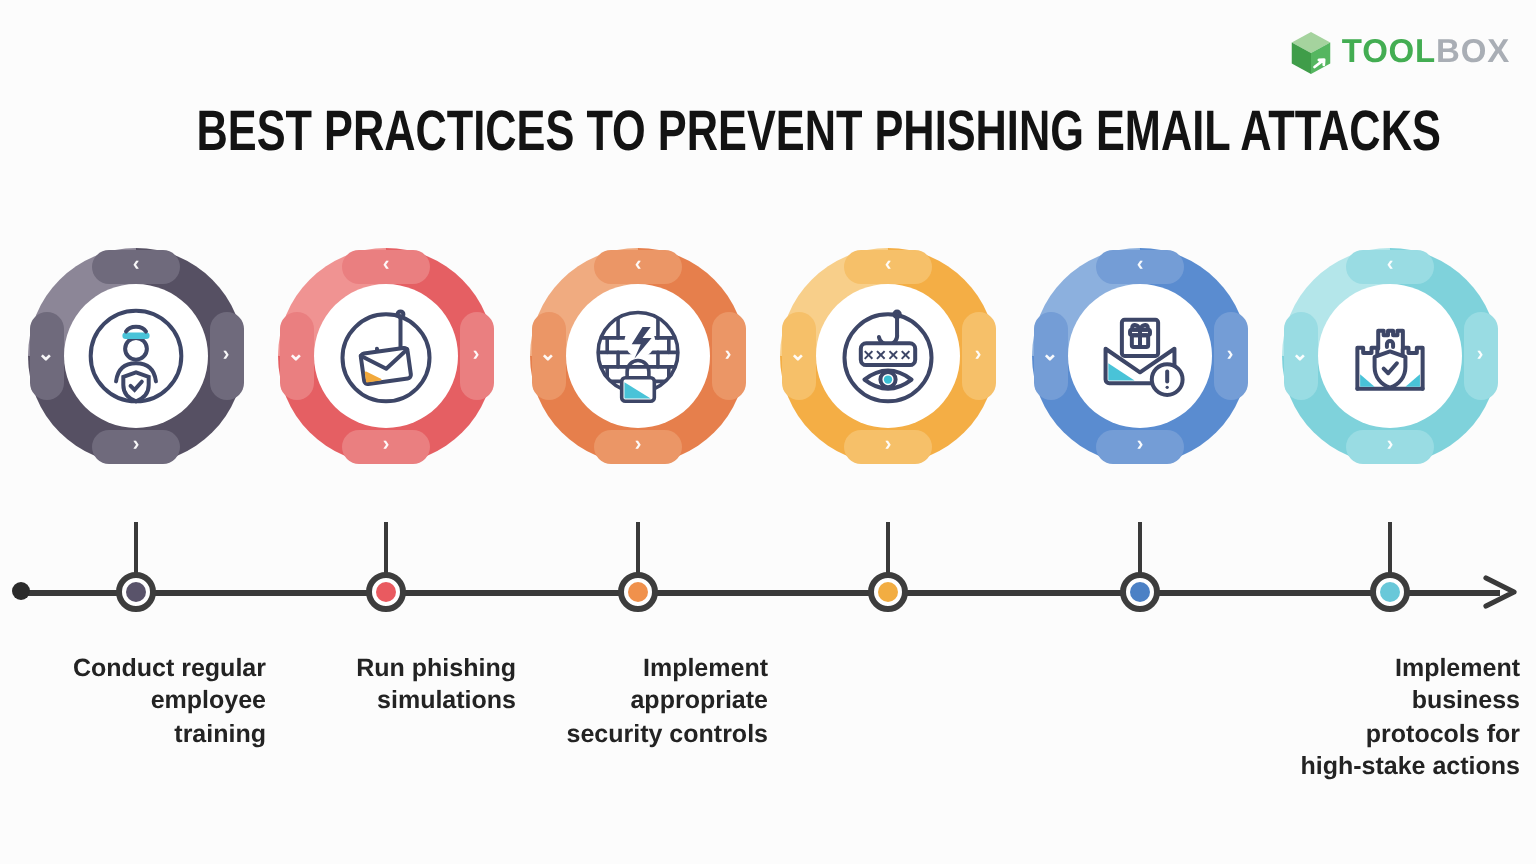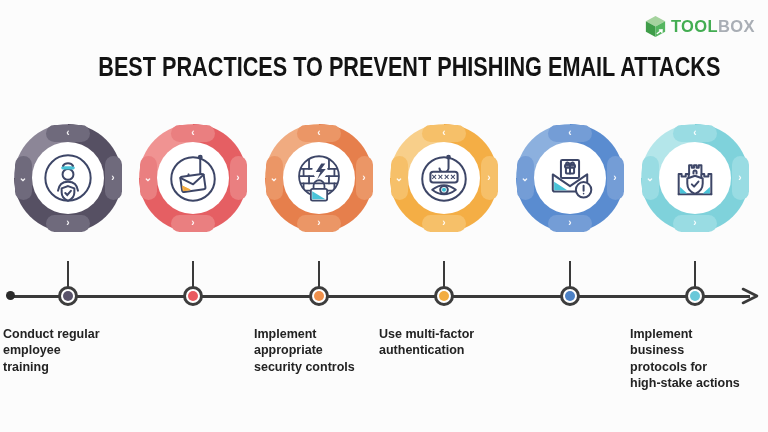--- a/index.html
+++ b/index.html
@@ -27,21 +27,21 @@
         color:rgba(255,255,255,.95);font-size:10px;font-weight:bold;line-height:1;}
   .pill-h{width:44px;height:17px;border-radius:9px;left:50%;transform:translateX(-50%);}
   .pill-v{width:17px;height:44px;border-radius:9px;top:50%;transform:translateY(-50%);}
   .pill-top{top:.5px;} .pill-bottom{bottom:.5px;} .pill-left{left:.5px;} .pill-right{right:.5px;}
 
   .stem{position:absolute;left:50%;top:137px;width:2.5px;height:35px;margin-left:-1.25px;background:#3a3a3a;}
   .node{position:absolute;left:50%;top:162px;width:20px;height:20px;margin-left:-10px;border-radius:50%;
         border:3px solid #3d3d3d;background:#fff;box-sizing:border-box;}
   .node-dot{position:absolute;left:50%;top:50%;width:10px;height:10px;margin:-5px 0 0 -5px;border-radius:50%;
             background:var(--node);}
-  .label{position:absolute;top:202px;left:0;width:130px;text-align:left;font-size:12.5px;font-weight:bold;
+  .label{position:absolute;top:202px;left:0;width:130px;text-align:right;font-size:12.5px;font-weight:bold;
          color:#232323;line-height:1.3;white-space:pre-line;}
 
   
   .tl-line{position:absolute;left:10px;top:295px;width:740px;height:2.5px;background:#3a3a3a;}
   .tl-start{position:absolute;left:6px;top:291px;width:9px;height:9px;border-radius:50%;background:#2b2b2b;}
   .tl-arrow{position:absolute;left:740px;top:286px;}
 
   .icon *{vector-effect:non-scaling-stroke;}
 </style>
 </head>
@@ -126,20 +126,22 @@
           <rect x="19" y="29" width="26" height="17" rx="2" fill="#ffffff"></rect>
           <path d="M19 30 L32 39 L45 30"></path>
           <path d="M20.5 44.5 L28 44.5 L20.5 39.5 z" fill="#f2a93c" stroke="#f2a93c" stroke-width="1"></path>
         </g>
       </svg>
     </div>
     <div class="stem"></div>
     <div class="node">
         <div class="node-dot"></div>
       </div>
+    <div class="label">Run phishing
+simulations</div>
   </div>
 
   <div class="step" style="left: 254px; --ring: #e67f4c; --ring_light: #f0ab80; --pill: #eb9666; --node: #f0914c;">
     <div class="ring">
       <div class="pill pill-h pill-top">
           <span>‹</span>
         </div>
       <div class="pill pill-h pill-bottom">
           <span>›</span>
         </div>
@@ -200,22 +202,20 @@
         <text x="32" y="34.5" text-anchor="middle" font-size="10" font-weight="bold" fill="#3d4667" stroke="none" letter-spacing="1">××××</text>
         <path d="M19 45 q13 -10 26 0 q-13 10 -26 0 z" fill="#ffffff"></path>
         <circle cx="32" cy="45" r="4.2" fill="#ffffff"></circle>
         <circle cx="32" cy="45" r="2.3" fill="#3bbfd4" stroke="none"></circle>
       </svg>
     </div>
     <div class="stem"></div>
     <div class="node">
         <div class="node-dot"></div>
       </div>
-    <div class="label">Use multi-factor
-authentication</div>
   </div>
 
   <div class="step" style="left: 505px; --ring: #5a8cd0; --ring_light: #8cb0de; --pill: #749dd6; --node: #4c81c5;">
     <div class="ring">
       <div class="pill pill-h pill-top">
           <span>‹</span>
         </div>
       <div class="pill pill-h pill-bottom">
           <span>›</span>
         </div>

